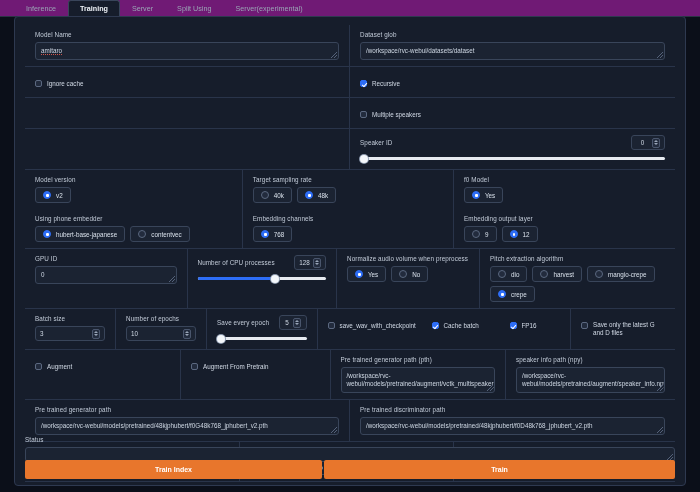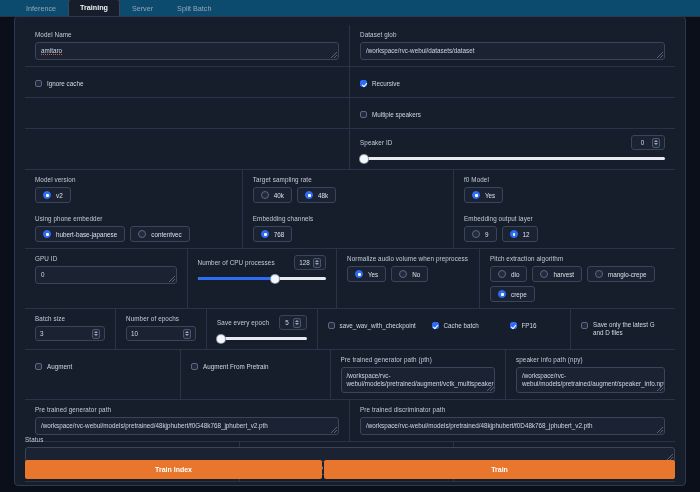--- a/index.html
+++ b/index.html
@@ -7,24 +7,24 @@
     width: 700px; height: 492px;
     background: #0b0f19;
     font-family: "Liberation Sans", sans-serif;
     color: #d7dde6;
     overflow: hidden;
   }
   .app { width: 700px; height: 492px; position: relative; background:#0b0f19; }
 
   
   .tabbar {
-    height: 17px; display: flex; align-items: center;
+    height: 17px; display: flex; align-items: flex-start;
     padding-left: 14px; gap: 0px;
     border-bottom: 1px solid #2b3444;
-    background: #0c4a6e;
+    background: #701a75;
   }
   .tab {
     font-size: 7.2px; color: #9aa6b6;
     padding: 3px 11px 3px 11px;
     line-height: 10px;
     border: 1px solid transparent;
     border-bottom: none;
     border-radius: 3px 3px 0 0;
     white-space: nowrap;
   }
@@ -132,21 +132,22 @@
 </style>
 </head>
 <body>
 
 <div class="app">
 
   <div class="tabbar">
     <div class="tab">Inference</div>
     <div class="tab active">Training</div>
     <div class="tab">Server</div>
-    <div class="tab">Split Batch</div>
+    <div class="tab">Split Using</div>
+    <div class="tab">Server(experimental)</div>
   </div>
 
   <div class="panel">
 
     <div class="row">
       <div class="cell b-r b-b" style="width:50%;">
         <span class="label">Model Name</span>
         <div class="textbox">
           <span class="spell">amitaro</span>
           <span class="grip"></span>

